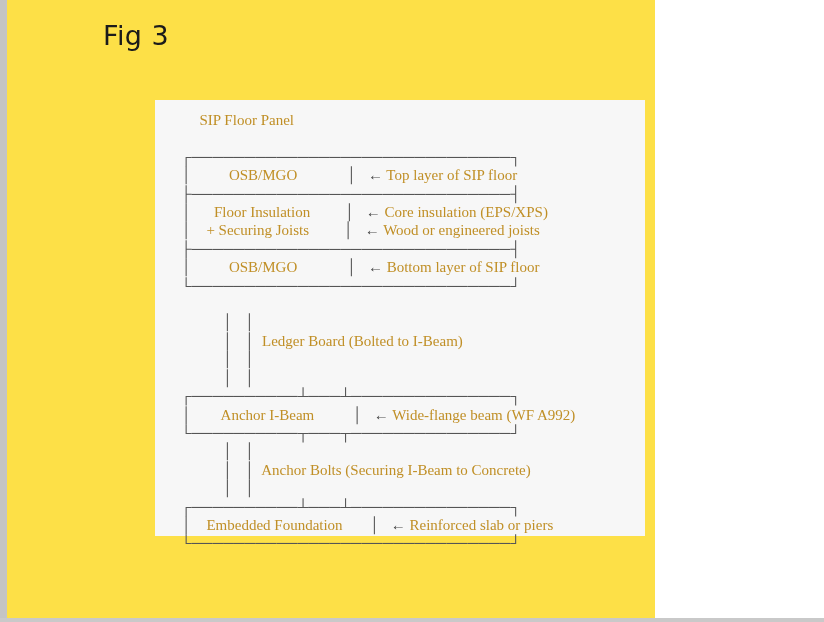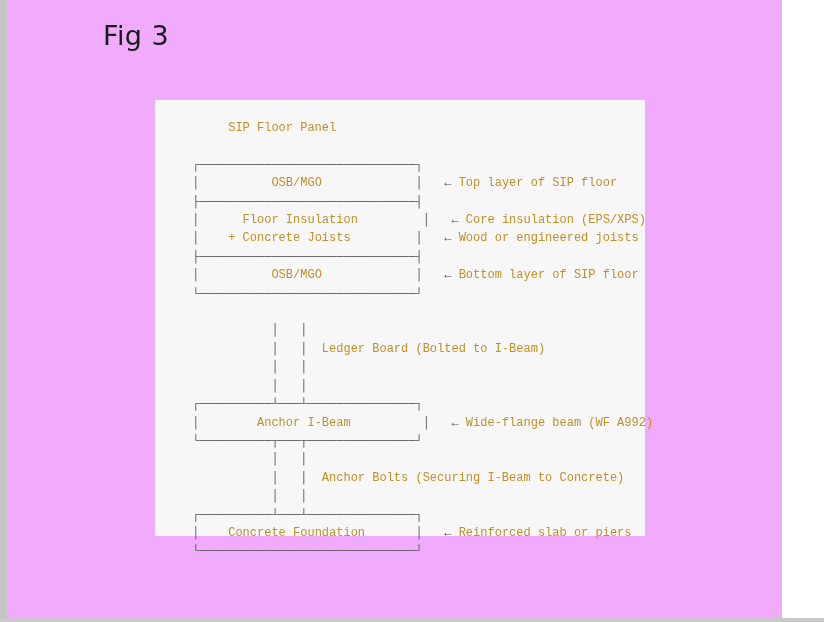--- a/index.html
+++ b/index.html
@@ -23,22 +23,22 @@
   }
   .page-gutter-bottom {
     position: absolute;
     left: 0; bottom: 0;
     width: 824px; height: 4px;
     background: #c9c9c9;
   }
   .page-canvas {
     position: absolute;
     left: 7px; top: 0;
-    width: 775px; height: 618px;
-    background: #f0abfc;
+    width: 648px; height: 618px;
+    background: #fde047;
   }
 
   .fig-title {
     position: absolute;
     left: 96px;
     top: 20px;
     font-family: "DejaVu Sans", sans-serif;
     font-size: 27px;
     font-weight: 400;
     color: #1b1b1b;
@@ -52,23 +52,23 @@
     top: 100px;
     width: 490px;
     height: 436px;
     background: #f7f7f7;
   }
 
   .ascii-art {
     position: absolute;
     left: 22px;
     top: 11px;
-    margin: 8px;
-    font-family: Liberation Mono, monospace;
-    font-size: 12px;
+    margin: 0;
+    font-family: Liberation Serif, serif;
+    font-size: 15px;
     line-height: 18.4px;
     white-space: pre;
     color: #c08f26;
     letter-spacing: 0px;
   }
   .ascii-art .box {
     color: #555555;
   }
   .ascii-art .gold {
     color: #c08f26;
@@ -85,34 +85,34 @@
 
   <div class="fig-title">Fig 3</div>
 
   <div class="ascii-panel">
     <pre class="ascii-art" id="ascii-art"><span class="gold">      SIP Floor Panel
 
  </span><span class="box">┌──────────────────────────────┐</span><span class="gold">
  </span><span class="box">│</span><span class="gold">          OSB/MGO             </span><span class="box">│</span><span class="gold">   </span><span class="arrow">←</span><span class="gold"> Top layer of SIP floor
  </span><span class="box">├──────────────────────────────┤</span><span class="gold">
  </span><span class="box">│</span><span class="gold">      Floor Insulation         </span><span class="box">│</span><span class="gold">   </span><span class="arrow">←</span><span class="gold"> Core insulation (EPS/XPS)
- </span><span class="box">│</span><span class="gold">    + Concrete Joists         </span><span class="box">│</span><span class="gold">   </span><span class="arrow">←</span><span class="gold"> Wood or engineered joists
+ </span><span class="box">│</span><span class="gold">    + Securing Joists         </span><span class="box">│</span><span class="gold">   </span><span class="arrow">←</span><span class="gold"> Wood or engineered joists
  </span><span class="box">├──────────────────────────────┤</span><span class="gold">
  </span><span class="box">│</span><span class="gold">          OSB/MGO             </span><span class="box">│</span><span class="gold">   </span><span class="arrow">←</span><span class="gold"> Bottom layer of SIP floor
  </span><span class="box">└──────────────────────────────┘</span><span class="gold">
 
             </span><span class="box">│</span><span class="gold">   </span><span class="box">│</span><span class="gold">
             </span><span class="box">│</span><span class="gold">   </span><span class="box">│</span><span class="gold">  Ledger Board (Bolted to I-Beam)
             </span><span class="box">│</span><span class="gold">   </span><span class="box">│</span><span class="gold">
             </span><span class="box">│</span><span class="gold">   </span><span class="box">│</span><span class="gold">
  </span><span class="box">┌──────────┴───┴───────────────┐</span><span class="gold">
  </span><span class="box">│</span><span class="gold">        Anchor I-Beam          </span><span class="box">│</span><span class="gold">   </span><span class="arrow">←</span><span class="gold"> Wide-flange beam (WF A992)
  </span><span class="box">└──────────┬───┬───────────────┘</span><span class="gold">
             </span><span class="box">│</span><span class="gold">   </span><span class="box">│</span><span class="gold">
             </span><span class="box">│</span><span class="gold">   </span><span class="box">│</span><span class="gold">  Anchor Bolts (Securing I-Beam to Concrete)
             </span><span class="box">│</span><span class="gold">   </span><span class="box">│</span><span class="gold">
  </span><span class="box">┌──────────┴───┴───────────────┐</span><span class="gold">
- </span><span class="box">│</span><span class="gold">    Concrete Foundation       </span><span class="box">│</span><span class="gold">   </span><span class="arrow">←</span><span class="gold"> Reinforced slab or piers
+ </span><span class="box">│</span><span class="gold">    Embedded Foundation       </span><span class="box">│</span><span class="gold">   </span><span class="arrow">←</span><span class="gold"> Reinforced slab or piers
  </span><span class="box">└──────────────────────────────┘</span></pre>
   </div>
 
 </div>
 <div class="page-gutter-bottom"></div>
 
 </body></html>

